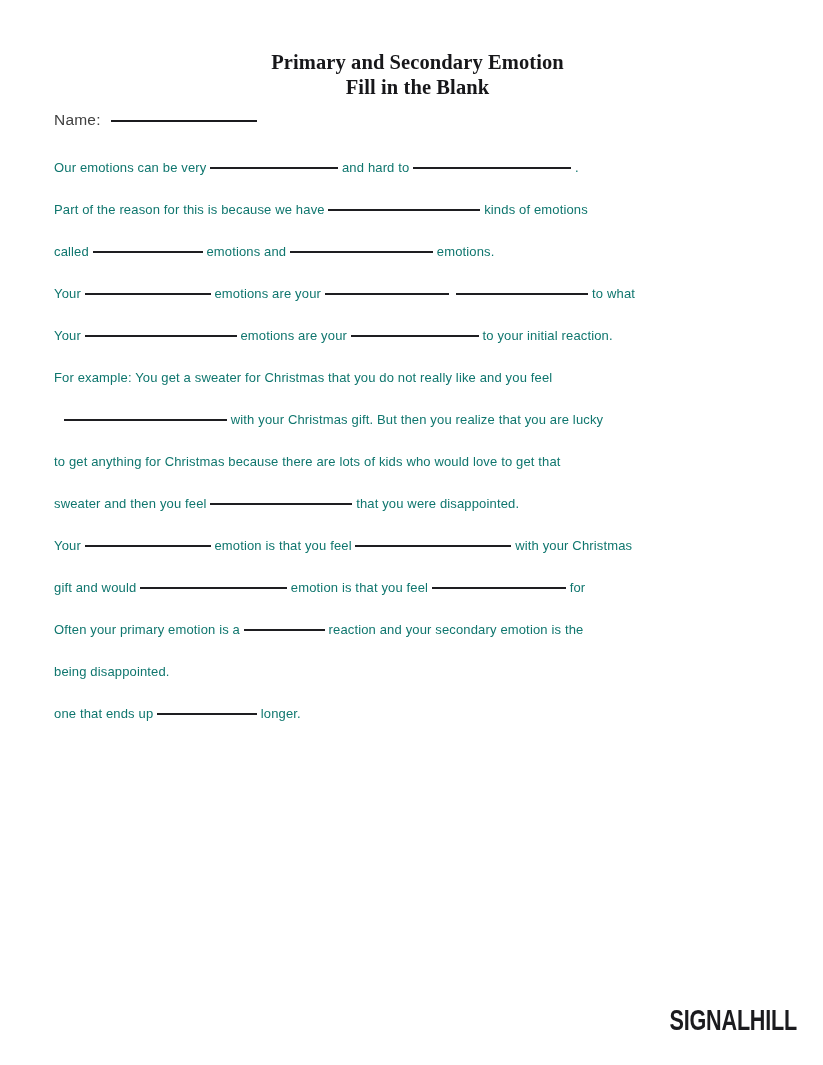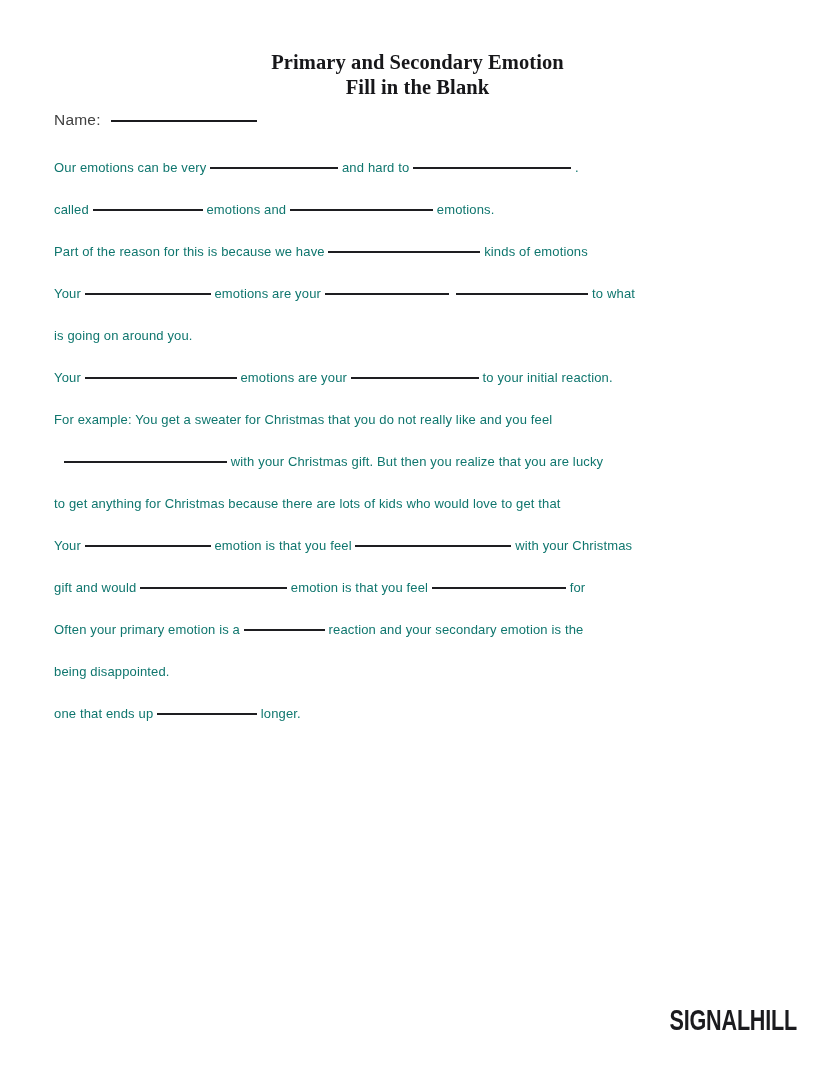--- a/index.html
+++ b/index.html
@@ -112,28 +112,28 @@
     <div class="title-line">Fill in the Blank</div>
   </div>
 
   <div class="name-row">
     <span class="name-label">Name:</span>
     <span class="name-blank"></span>
   </div>
 
   <div class="body-block">
       <div class="line"><span class="txt">Our emotions can be very </span><span class="blank" style="width: 128px;"></span><span class="txt"> and hard to </span><span class="blank" style="width: 158px;"></span><span class="txt"> .</span></div>
+      <div class="line"><span class="txt">Part of the reason for this is because we have </span><span class="blank" style="width: 152px;"></span><span class="txt"> kinds of emotions</span></div>
       <div class="line"><span class="txt">called </span><span class="blank" style="width: 110px;"></span><span class="txt"> emotions and </span><span class="blank" style="width: 143px;"></span><span class="txt"> emotions.</span></div>
-      <div class="line"><span class="txt">Part of the reason for this is because we have </span><span class="blank" style="width: 152px;"></span><span class="txt"> kinds of emotions</span></div>
       <div class="line"><span class="txt">Your </span><span class="blank" style="width: 126px;"></span><span class="txt"> emotions are your </span><span class="blank" style="width: 124px;"></span><span class="txt">  </span><span class="blank" style="width: 132px;"></span><span class="txt"> to what</span></div>
-      <div class="line"><span class="txt">is going on around you.</span></div>
       <div class="line"><span class="txt">Your </span><span class="blank" style="width: 152px;"></span><span class="txt"> emotions are your </span><span class="blank" style="width: 128px;"></span><span class="txt"> to your initial reaction.</span></div>
       <div class="line"><span class="txt">For example: You get a sweater for Christmas that you do not really like and you feel</span></div>
       <div class="line"><span class="indent" style="width: 10px;"></span><span class="blank" style="width: 163px;"></span><span class="txt"> with your Christmas gift. But then you realize that you are lucky</span></div>
       <div class="line"><span class="txt">to get anything for Christmas because there are lots of kids who would love to get that</span></div>
+      <div class="line"><span class="txt">sweater and then you feel </span><span class="blank" style="width: 142px;"></span><span class="txt"> that you were disappointed.</span></div>
       <div class="line"><span class="txt">Your </span><span class="blank" style="width: 126px;"></span><span class="txt"> emotion is that you feel </span><span class="blank" style="width: 156px;"></span><span class="txt"> with your Christmas</span></div>
       <div class="line"><span class="txt">gift and would </span><span class="blank" style="width: 147px;"></span><span class="txt"> emotion is that you feel </span><span class="blank" style="width: 134px;"></span><span class="txt"> for</span></div>
       <div class="line"><span class="txt">Often your primary emotion is a </span><span class="blank" style="width: 81px;"></span><span class="txt"> reaction and your secondary emotion is the</span></div>
       <div class="line"><span class="txt">being disappointed.</span></div>
       <div class="line"><span class="txt">one that ends up </span><span class="blank" style="width: 100px;"></span><span class="txt"> longer.</span></div>
     </div>
 
   <div class="logo">SIGNALHILL</div>
 
 </div>

